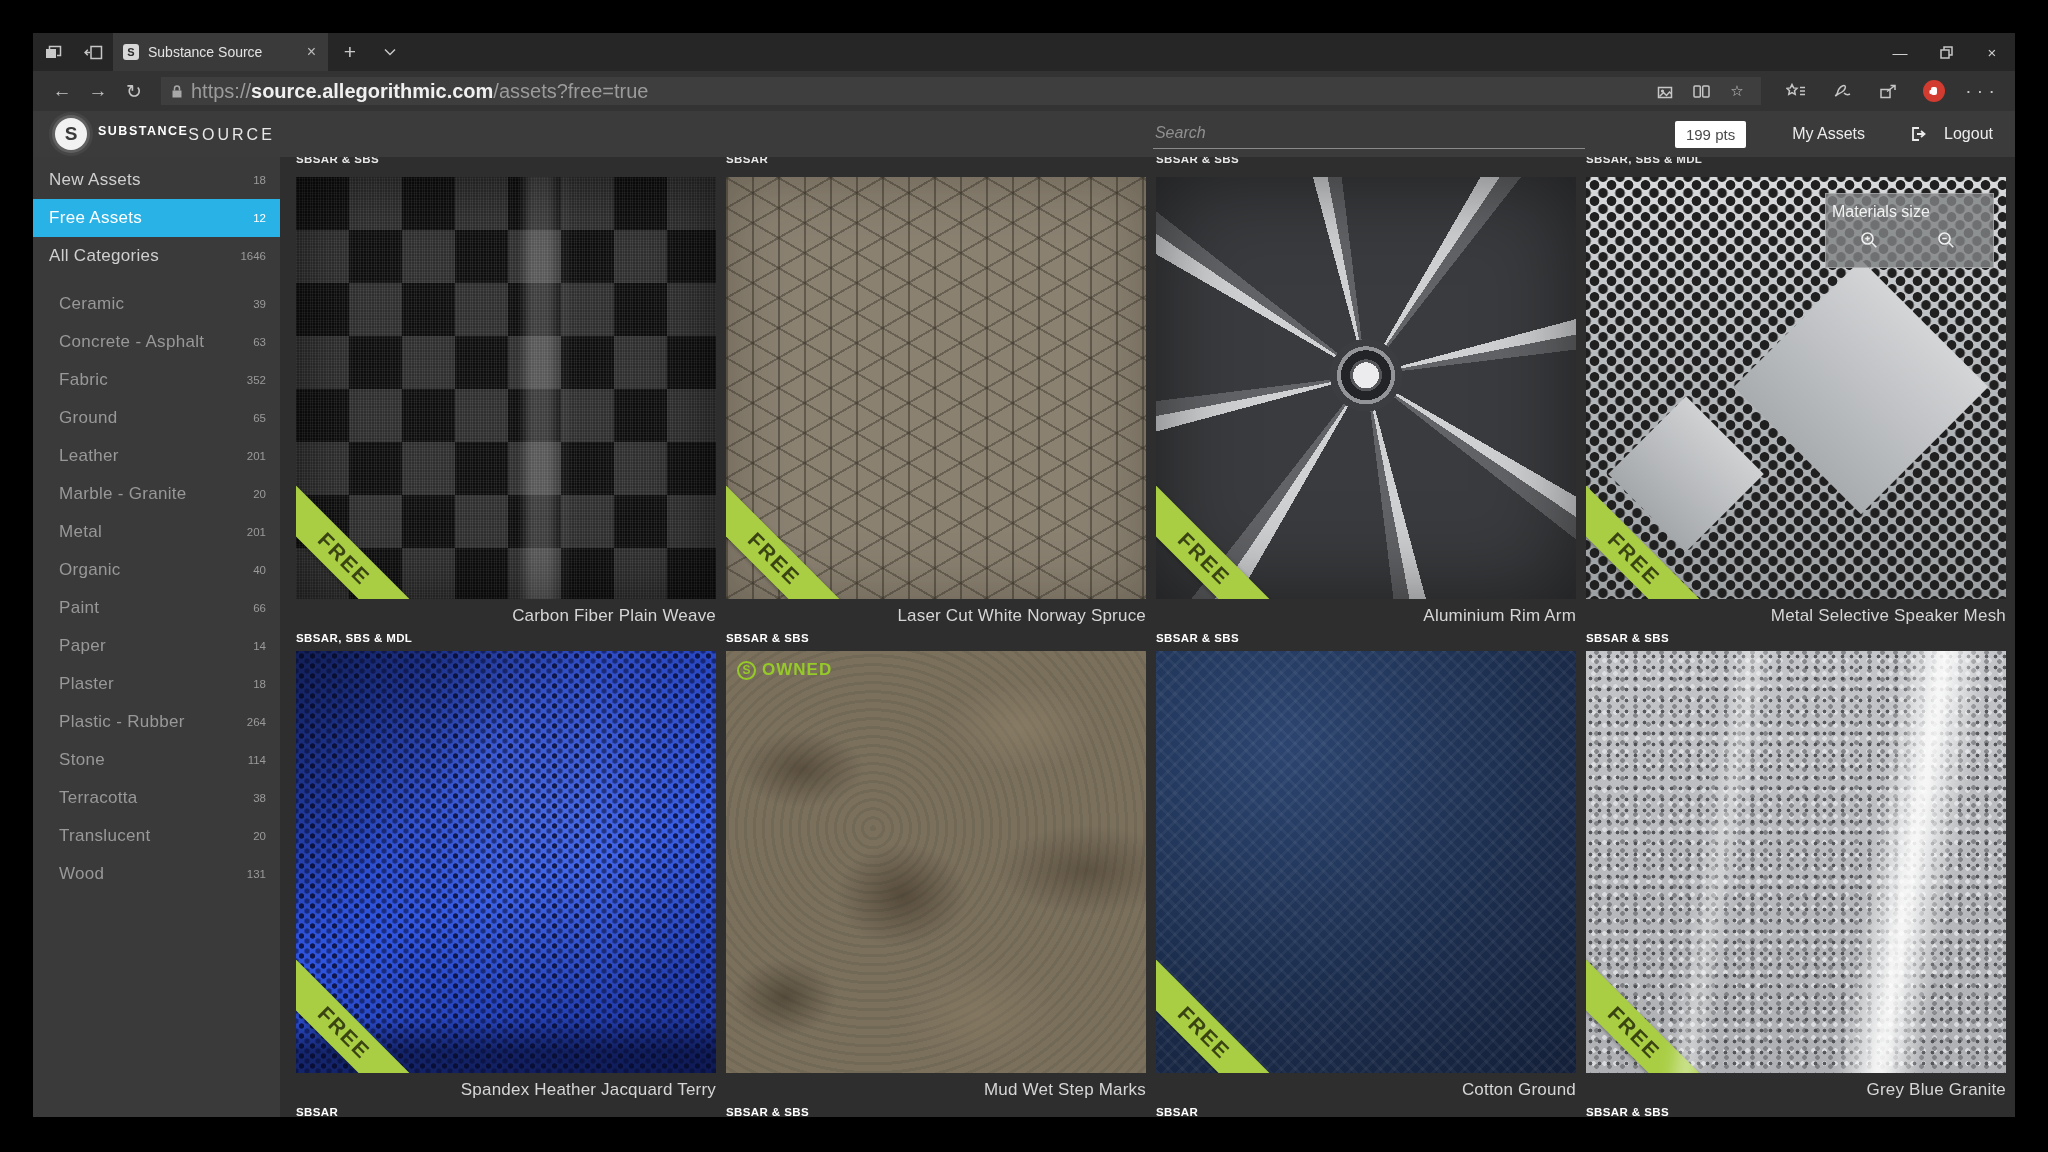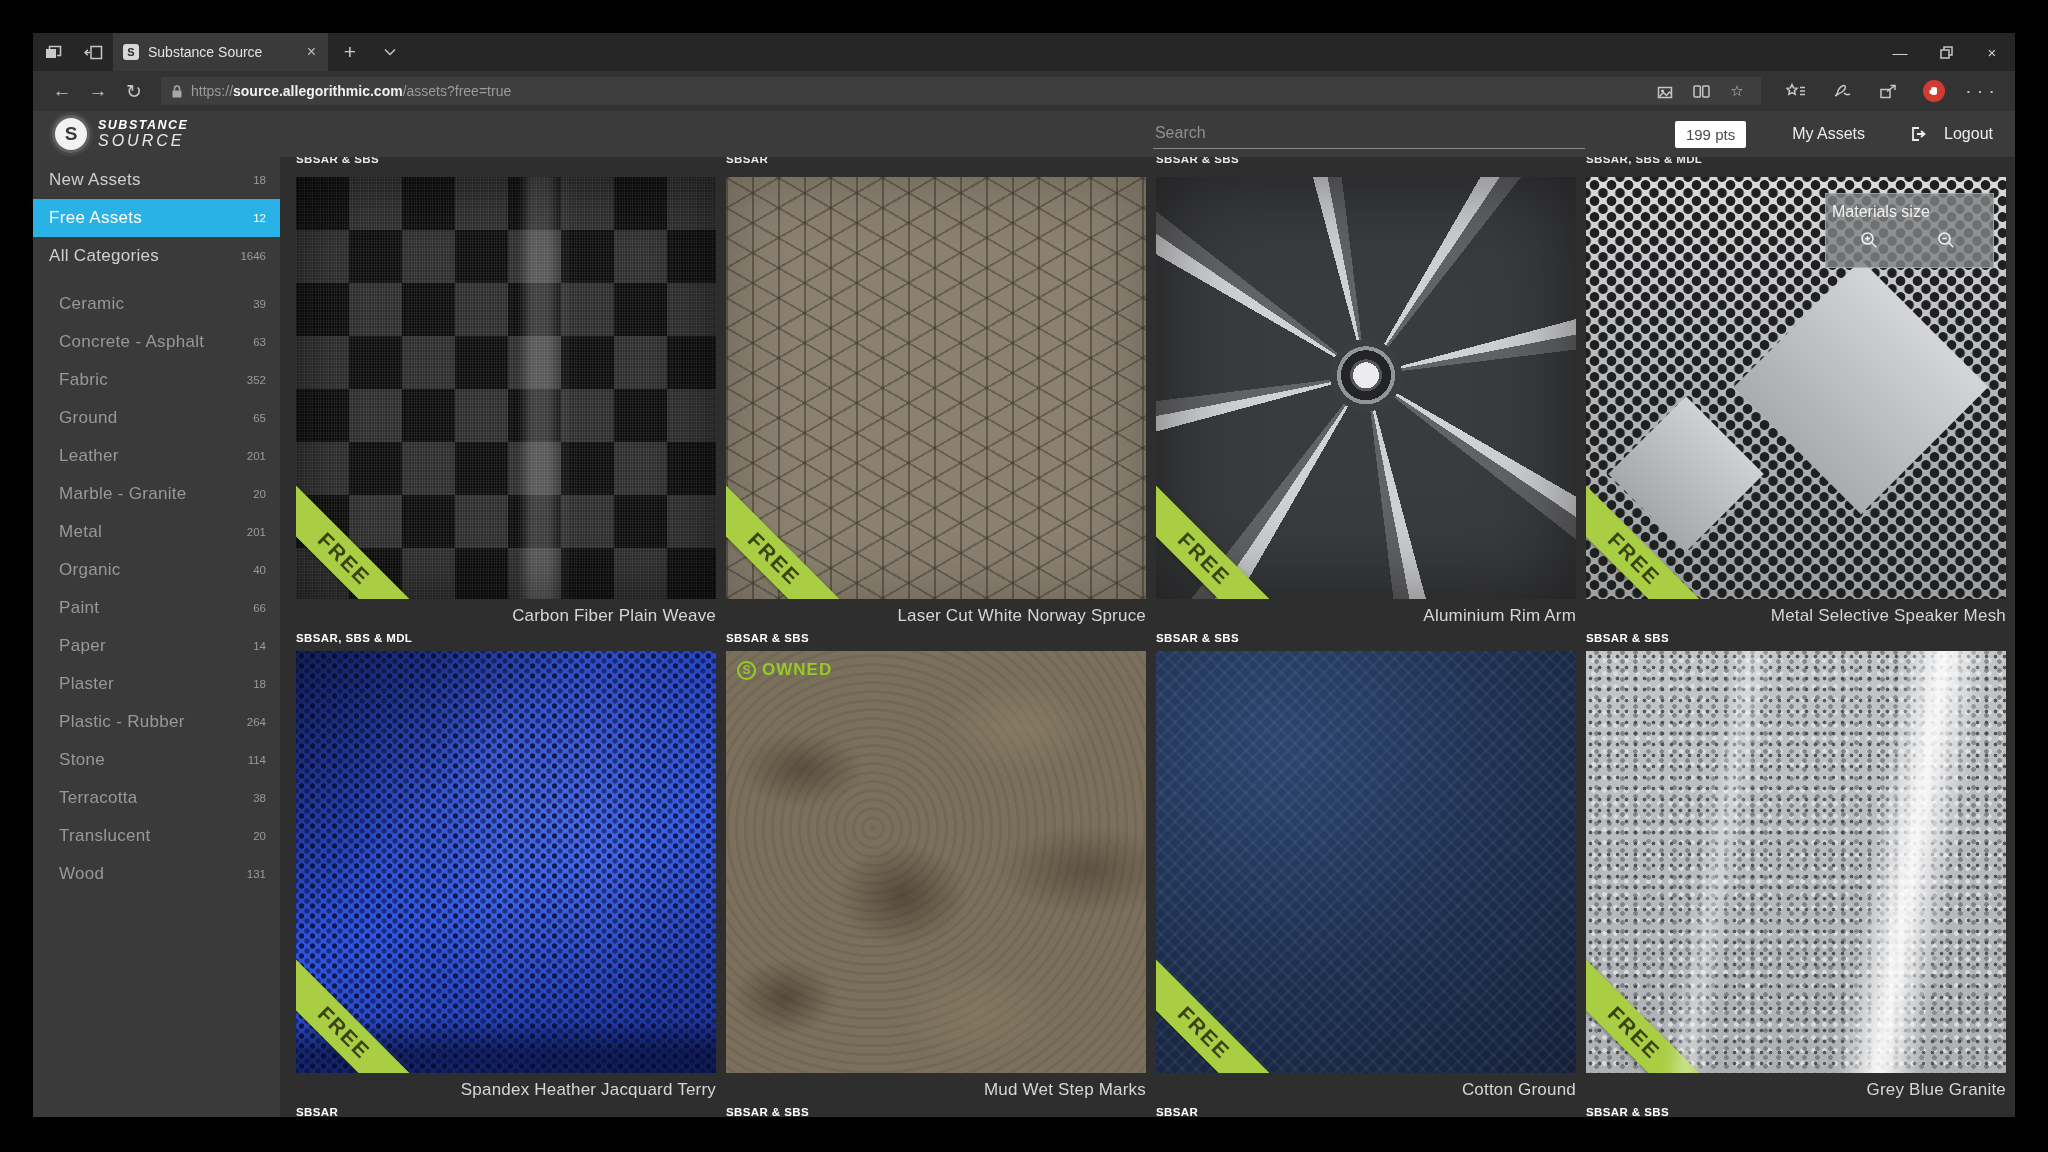--- a/index.html
+++ b/index.html
@@ -23,38 +23,38 @@
   .tabchev { width:36px; display:flex; align-items:center; justify-content:center; }
   .titlebar .spacer { flex:1; }
   .winctl { width:46px; display:flex; align-items:center; justify-content:center; color:#cfcfcf; font-size:15px; }
 
   
   .toolbar { height:40px; background:#333333; display:flex; align-items:center; padding:0 14px; gap:6px; flex:0 0 auto; }
   .nav-ico { width:34px; height:30px; display:flex; align-items:center; justify-content:center;
              color:#c6c6c6; font-size:19px; }
   .urlbox { height:28px; flex:0 0 1600px; background:#3e3e3e; display:flex; align-items:center;
             padding:0 10px; gap:8px; margin-left:6px; }
-  .urltext { font-size:14px; color:#9b9b9b; white-space:nowrap; overflow:hidden; flex:1; }
+  .urltext { font-size:20px; color:#9b9b9b; white-space:nowrap; overflow:hidden; flex:1; }
   .urltext .host { color:#f0f0f0; font-weight:bold; }
   .urlbox .field-ico { display:flex; align-items:center; justify-content:center; width:28px; color:#c3c3c3; font-size:15px; }
   .chrome-right { display:flex; align-items:center; margin-left:8px; gap:4px; }
   .chrome-right .nav-ico { width:42px; }
   .blocker { width:22px; height:22px; border-radius:50%; background:#d23b2f; display:flex; align-items:center; justify-content:center; }
 
   
   .siteheader { height:46px; background:#3b3b3b; display:flex; align-items:center; padding:0 22px; flex:0 0 auto; }
   .brand { display:flex; align-items:center; gap:11px; }
   .brand-mark { width:32px; height:32px; border-radius:50%; background:#f2f2f2; color:#3b3b3b;
                 display:flex; align-items:center; justify-content:center; font-weight:bold; font-size:19px;
                 box-shadow:0 0 0 3px rgba(255,255,255,.14), 0 0 0 6px rgba(255,255,255,.06); }
-  .brand-text { display:flex; flex-direction:column; line-height:1;font-style:italic; }
+  .brand-text { display:flex; flex-direction:row; line-height:1; }
   .brand-l1 { color:#fff; font-size:12.5px; font-weight:bold; letter-spacing:1.5px; }
   .brand-l2 { color:#e8e8e8; font-size:16px; letter-spacing:3px; margin-top:2px; }
   .siteheader .flex { flex:1; }
-  .search { width:432px; border-bottom:1px solid #8a8a8a; padding:4px 2px 6px; margin-right:90px; }
+  .search { width:432px; border-bottom:1px solid #8a8a8a; padding:4px 2px 6px; margin-right:90px;font-style:italic; }
   .search-ph { color:#909090; font-size:16px; }
   .pts { background:#ffffff; color:#4a4a4a; font-size:15px; padding:5px 11px; border-radius:2px; margin-right:46px; }
   .hlink { color:#ececec; font-size:16px; margin-right:46px; }
   .logout { color:#ececec; font-size:16px; display:flex; align-items:center; gap:16px; }
 
   
   .sitebody { flex:1; display:flex; overflow:hidden; }
   .sidebar { flex:0 0 247px; background:#3a3a3a; padding-top:4px; }
   .side-item { height:38px; display:flex; align-items:center; padding:0 14px 0 16px; }
   .side-item .lbl { flex:1; font-size:17px; color:#cfcfcf; letter-spacing:.3px; }

